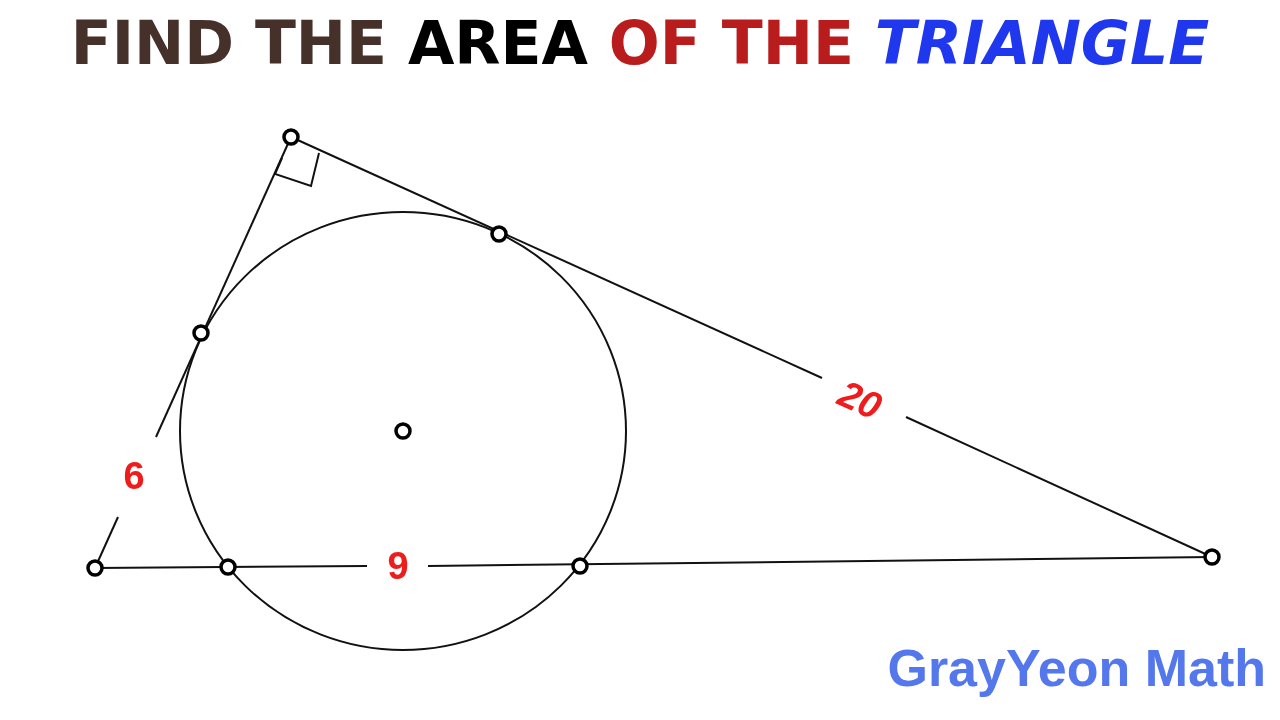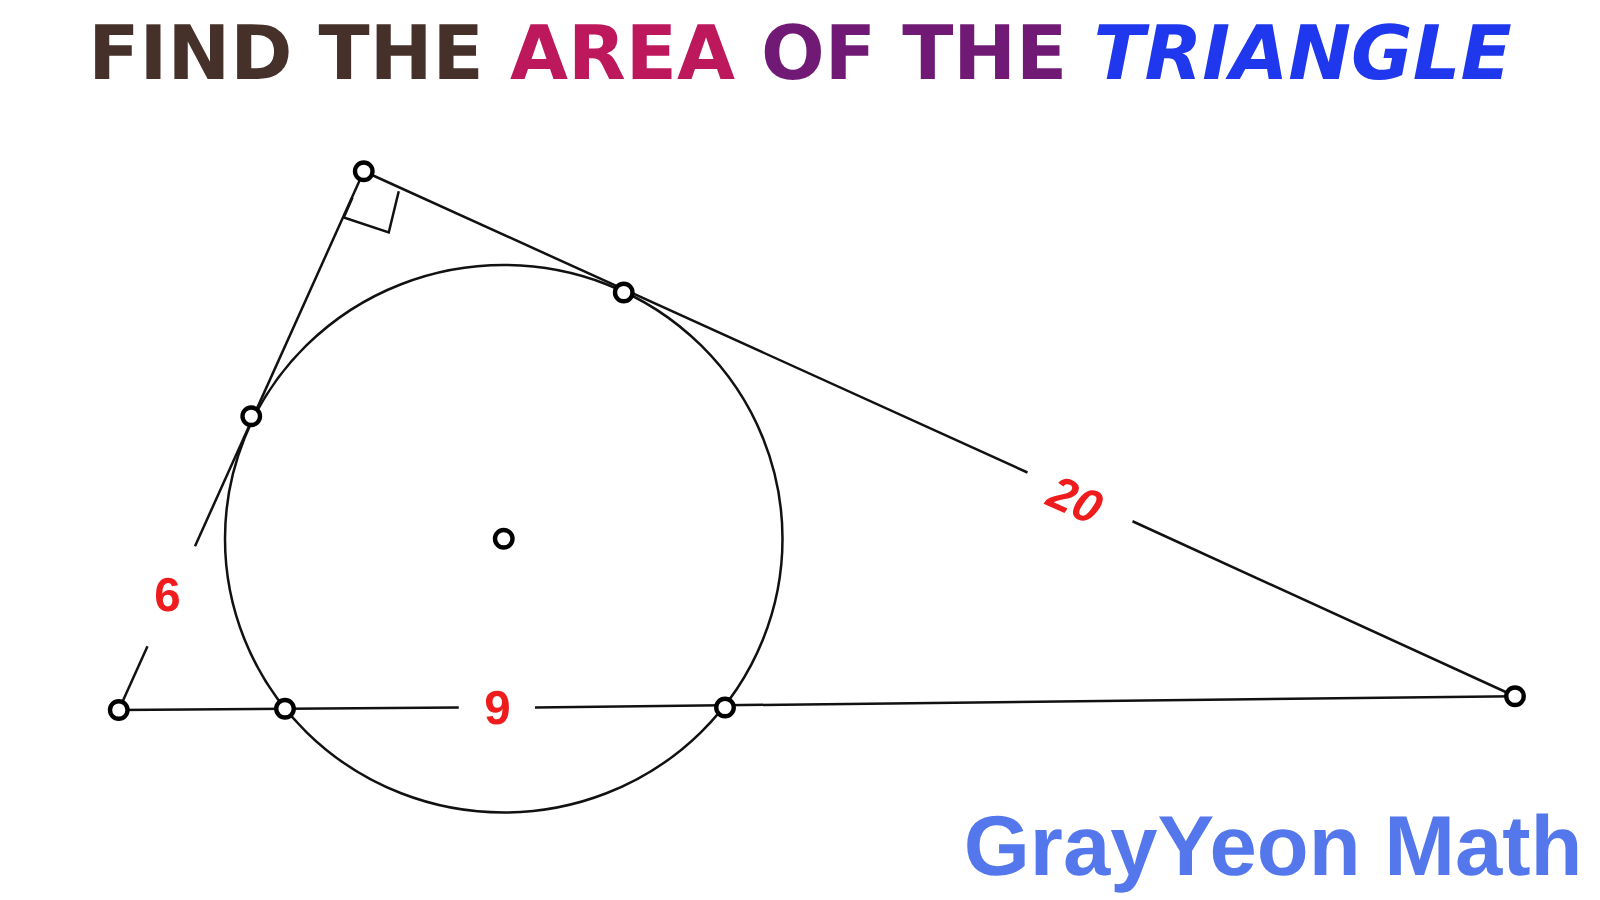--- a/index.html
+++ b/index.html
@@ -5,31 +5,31 @@
   html, body { margin: 0; padding: 0; }
   body { width: 1280px; height: 720px; background: #ffffff; position: relative; overflow: hidden; font-family: "DejaVu Sans", sans-serif; }
   .title {
     position: absolute; left: 0; top: 8px; width: 1280px; text-align: center;
     font-family: "DejaVu Sans", sans-serif; font-weight: bold; font-size: 60px;
     letter-spacing: 0px; color: #45302a; white-space: nowrap;
   }
   .title span { display: inline; text-align: right; }
   .brand {
     position: absolute; right: 14px; top: 638px;
-    font-family: "Liberation Sans", sans-serif; font-weight: bold; font-size: 68px;
+    font-family: "Liberation Sans", sans-serif; font-weight: bold; font-size: 52px;
     white-space: nowrap;
   }
   svg.diagram { position: absolute; left: 0; top: 0; }
   .lbl { font-family: "Liberation Sans", sans-serif; font-weight: bold; }
 </style>
 </head>
 <body>
 
 <div class="title">
-  <span style="color: rgb(69, 48, 42);">FIND THE </span><span style="color: #be185d;">AREA</span><span style="color: #701a75;"> OF THE </span><span style="color: rgb(31, 56, 238); font-style: italic;">TRIANGLE</span>
+  <span style="color: rgb(69, 48, 42);">FIND THE </span><span style="color: #000000;">AREA</span><span style="color: #b91c1c;"> OF THE </span><span style="color: rgb(31, 56, 238); font-style: italic;">TRIANGLE</span>
 </div>
 
 <svg class="diagram" width="1280" height="720" viewBox="0 0 1280 720">
 
   <ellipse cx="403" cy="431" rx="223" ry="219" fill="none" stroke="#111" stroke-width="2"></ellipse>
 
   <line x1="291" y1="137" x2="156" y2="437" stroke="#111" stroke-width="2"></line>
   <line x1="118" y1="517" x2="95" y2="568" stroke="#111" stroke-width="2"></line>
 
   <line x1="291" y1="137" x2="822" y2="378" stroke="#111" stroke-width="2"></line>

